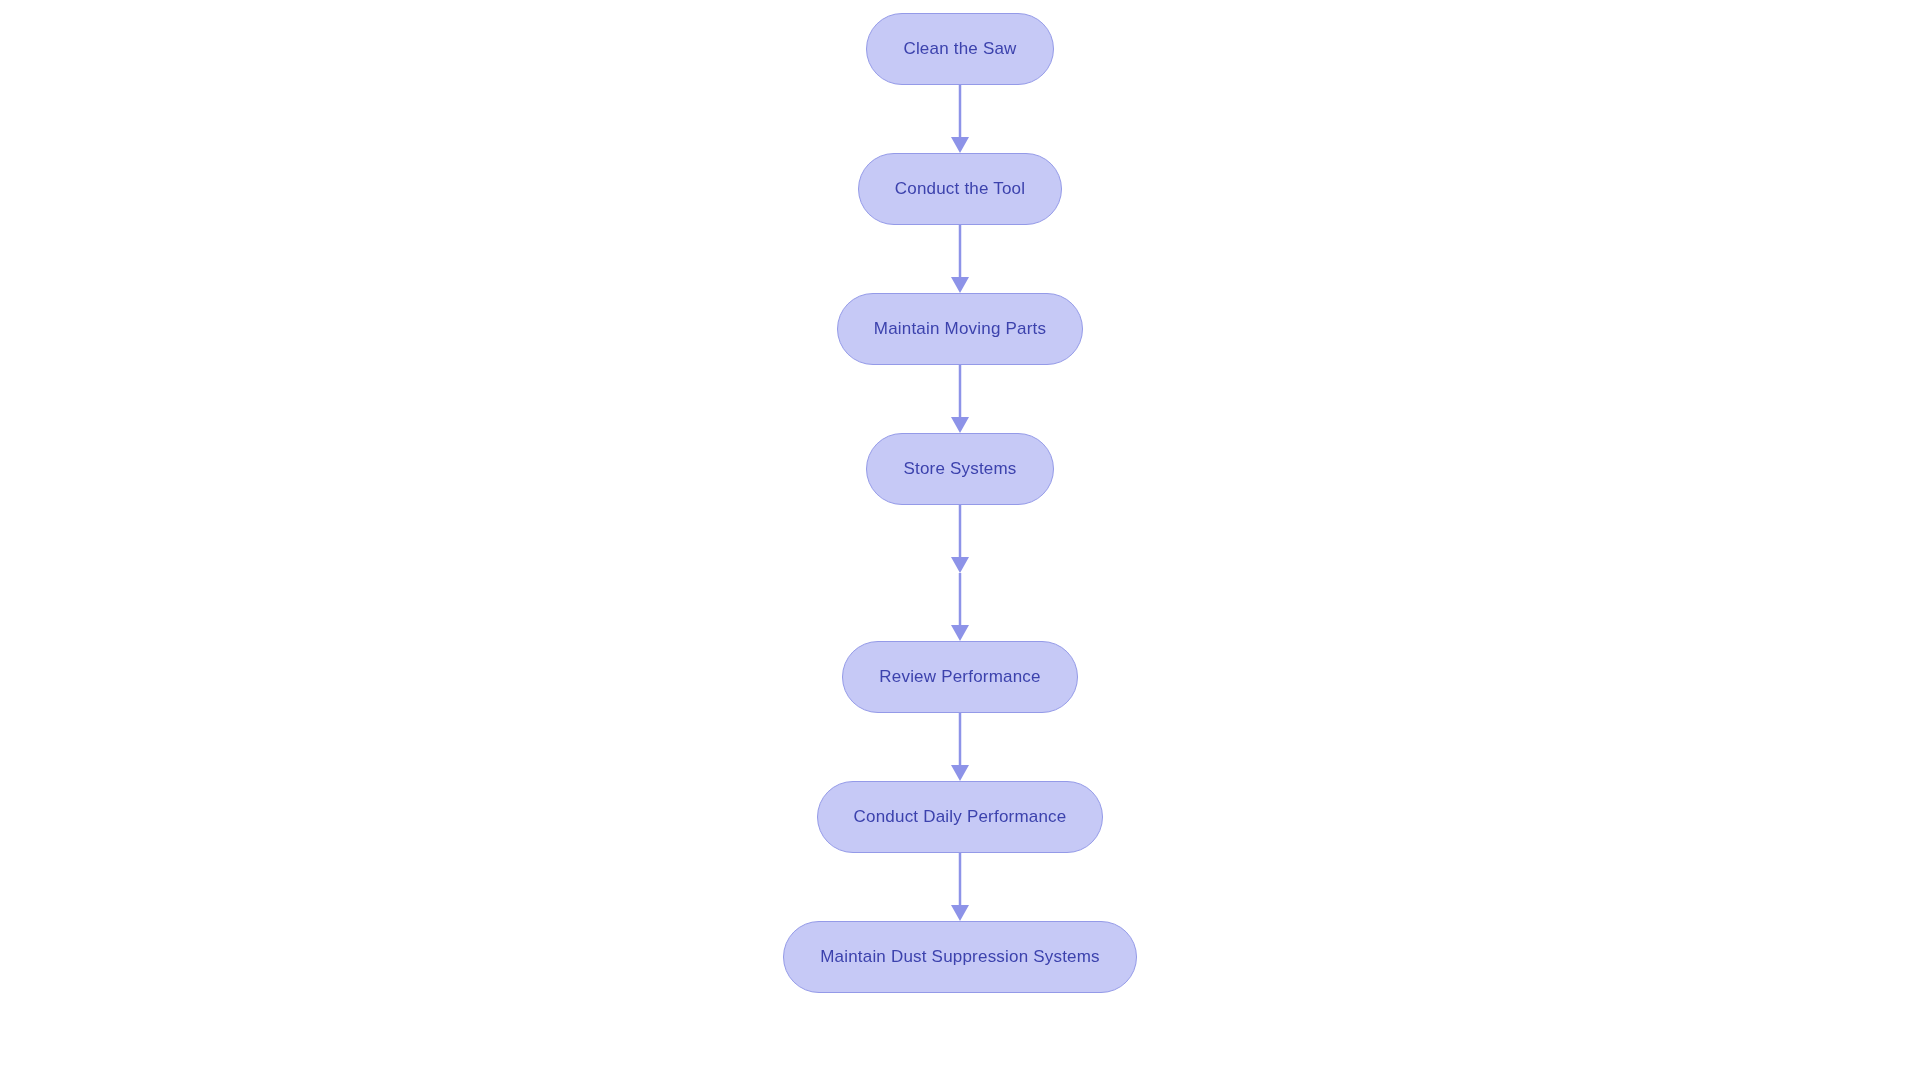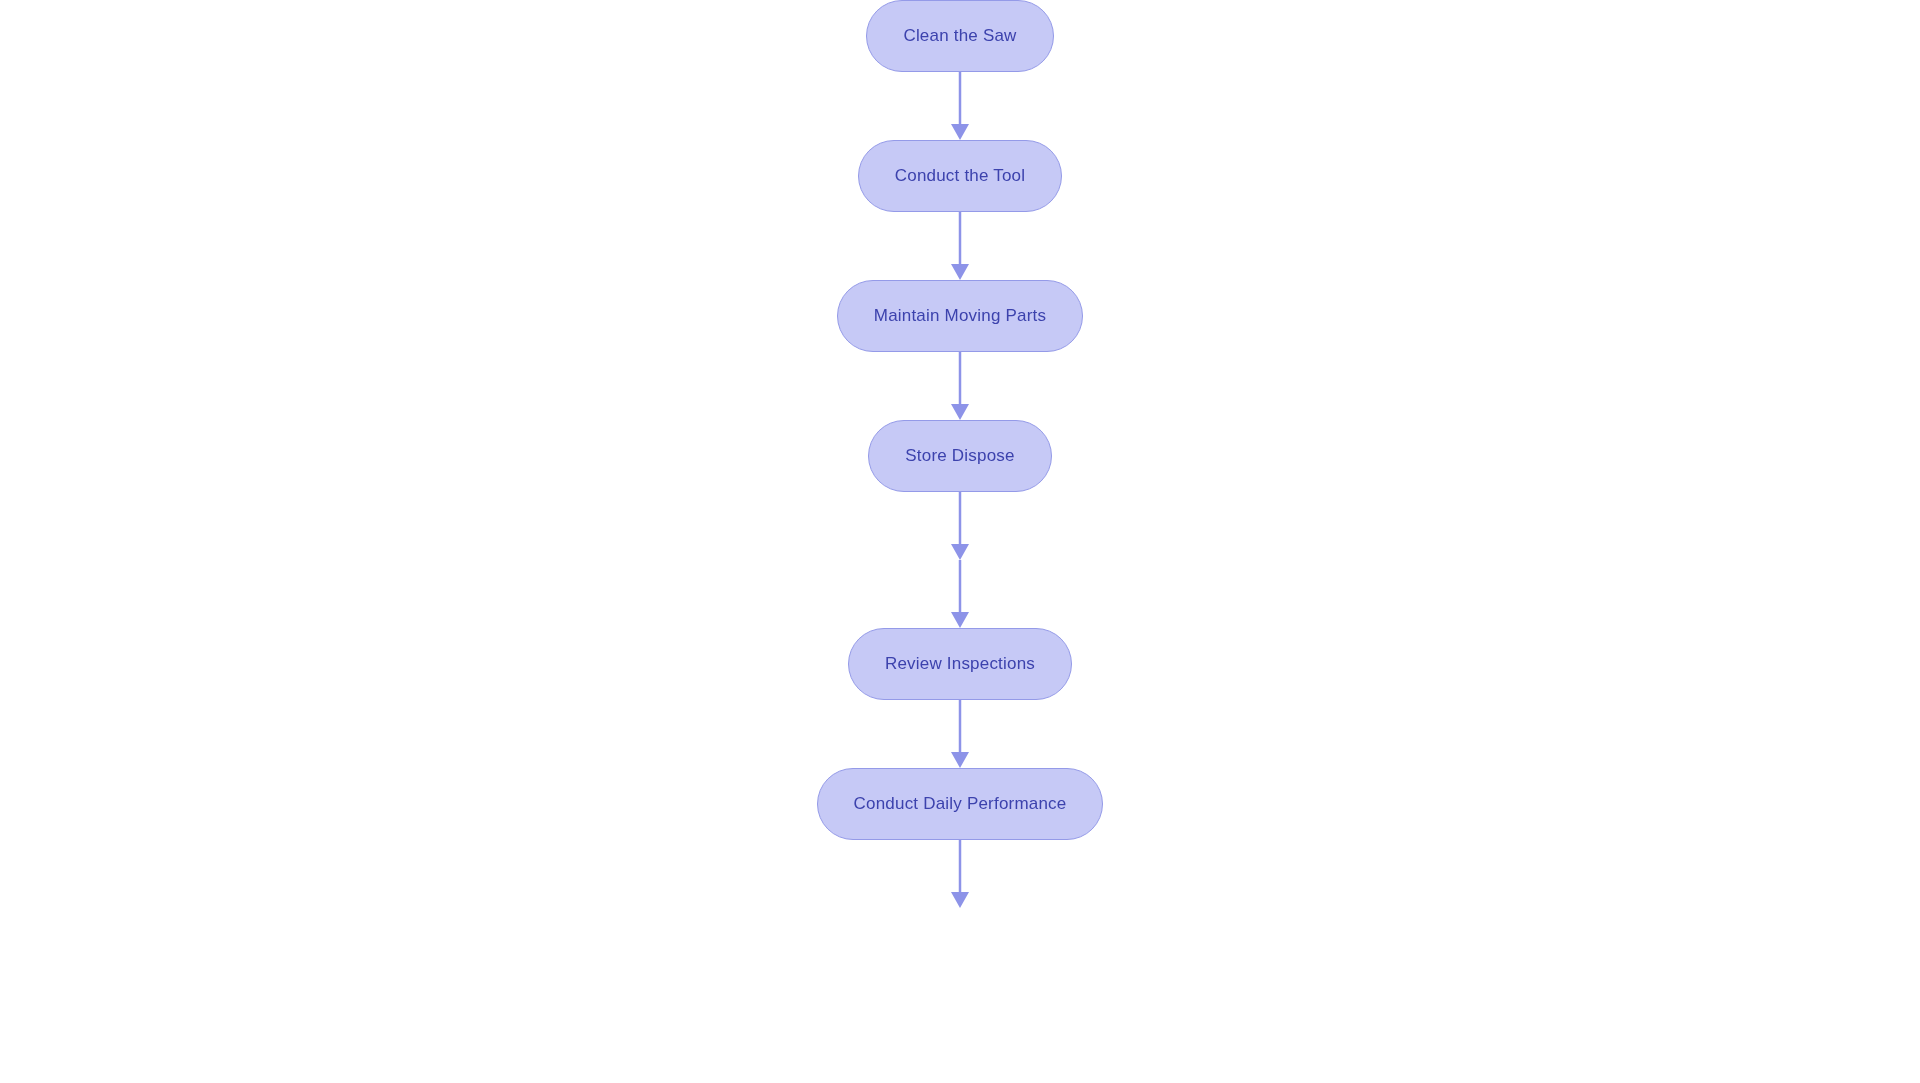--- a/index.html
+++ b/index.html
@@ -12,20 +12,21 @@
   *{margin:0;padding:0;box-sizing:border-box;}
   html,body{width:1920px;height:1083px;background:var(--page-bg);overflow:hidden;}
   body{font-family:"Liberation Sans", sans-serif;}
   .canvas{
     position:absolute;
     left:0;top:0;
     width:1920px;height:927px;
     display:flex;
     flex-direction:column;
     align-items:center;
+    padding-top:13px;
   }
   .node{
     height:72px;
     min-height:72px;
     padding:0 36px;
     border-radius:36px;
     background:var(--node-fill);
     border:1.5px solid var(--node-border);
     display:flex;
     align-items:center;
@@ -75,46 +76,49 @@
   <div class="node">
     <span>Maintain Moving Parts</span>
   </div>
 
   <svg class="connector" viewBox="0 0 20 68">
     <line x1="10" y1="0" x2="10" y2="53"></line>
     <polygon points="1,52 19,52 10,68"></polygon>
   </svg>
 
   <div class="node">
-    <span>Store Dispose</span>
+    <span>Store Systems</span>
   </div>
 
   <svg class="connector" viewBox="0 0 20 68">
     <line x1="10" y1="0" x2="10" y2="53"></line>
     <polygon points="1,52 19,52 10,68"></polygon>
   </svg>
 
 
   <svg class="connector" viewBox="0 0 20 68">
     <line x1="10" y1="0" x2="10" y2="53"></line>
     <polygon points="1,52 19,52 10,68"></polygon>
   </svg>
 
   <div class="node">
-    <span>Review Inspections</span>
+    <span>Review Performance</span>
   </div>
 
   <svg class="connector" viewBox="0 0 20 68">
     <line x1="10" y1="0" x2="10" y2="53"></line>
     <polygon points="1,52 19,52 10,68"></polygon>
   </svg>
 
   <div class="node">
     <span>Conduct Daily Performance</span>
   </div>
 
   <svg class="connector" viewBox="0 0 20 68">
     <line x1="10" y1="0" x2="10" y2="53"></line>
     <polygon points="1,52 19,52 10,68"></polygon>
   </svg>
 
+  <div class="node">
+    <span>Maintain Dust Suppression Systems</span>
+  </div>
 
 </div>
 
 </body></html>

